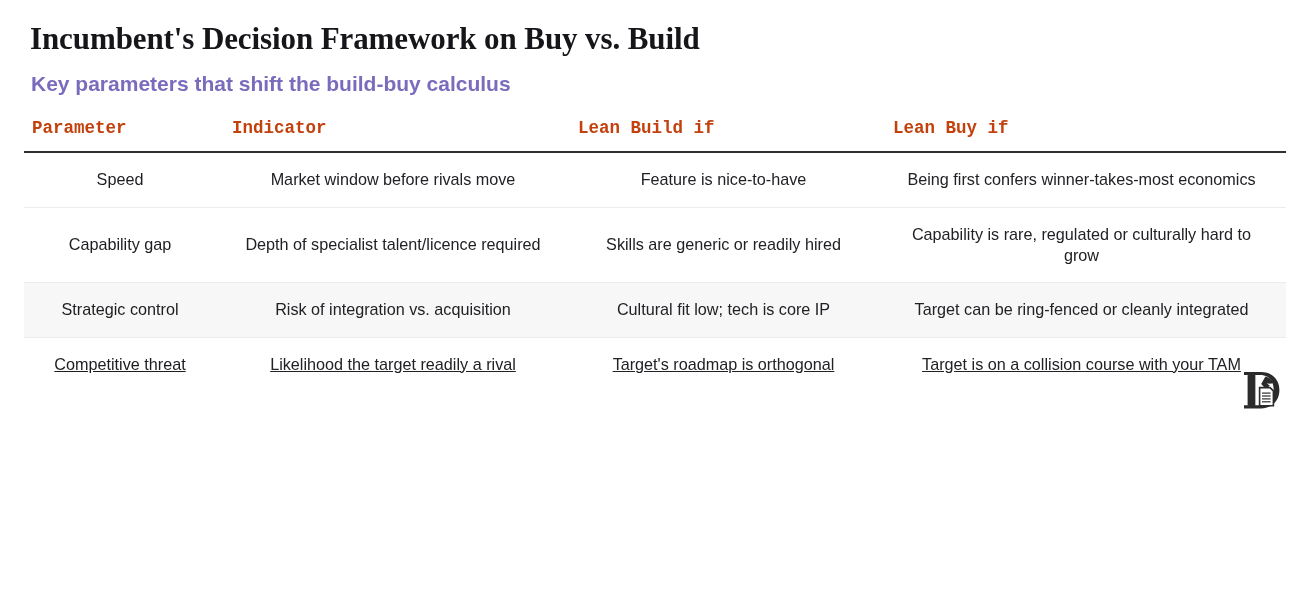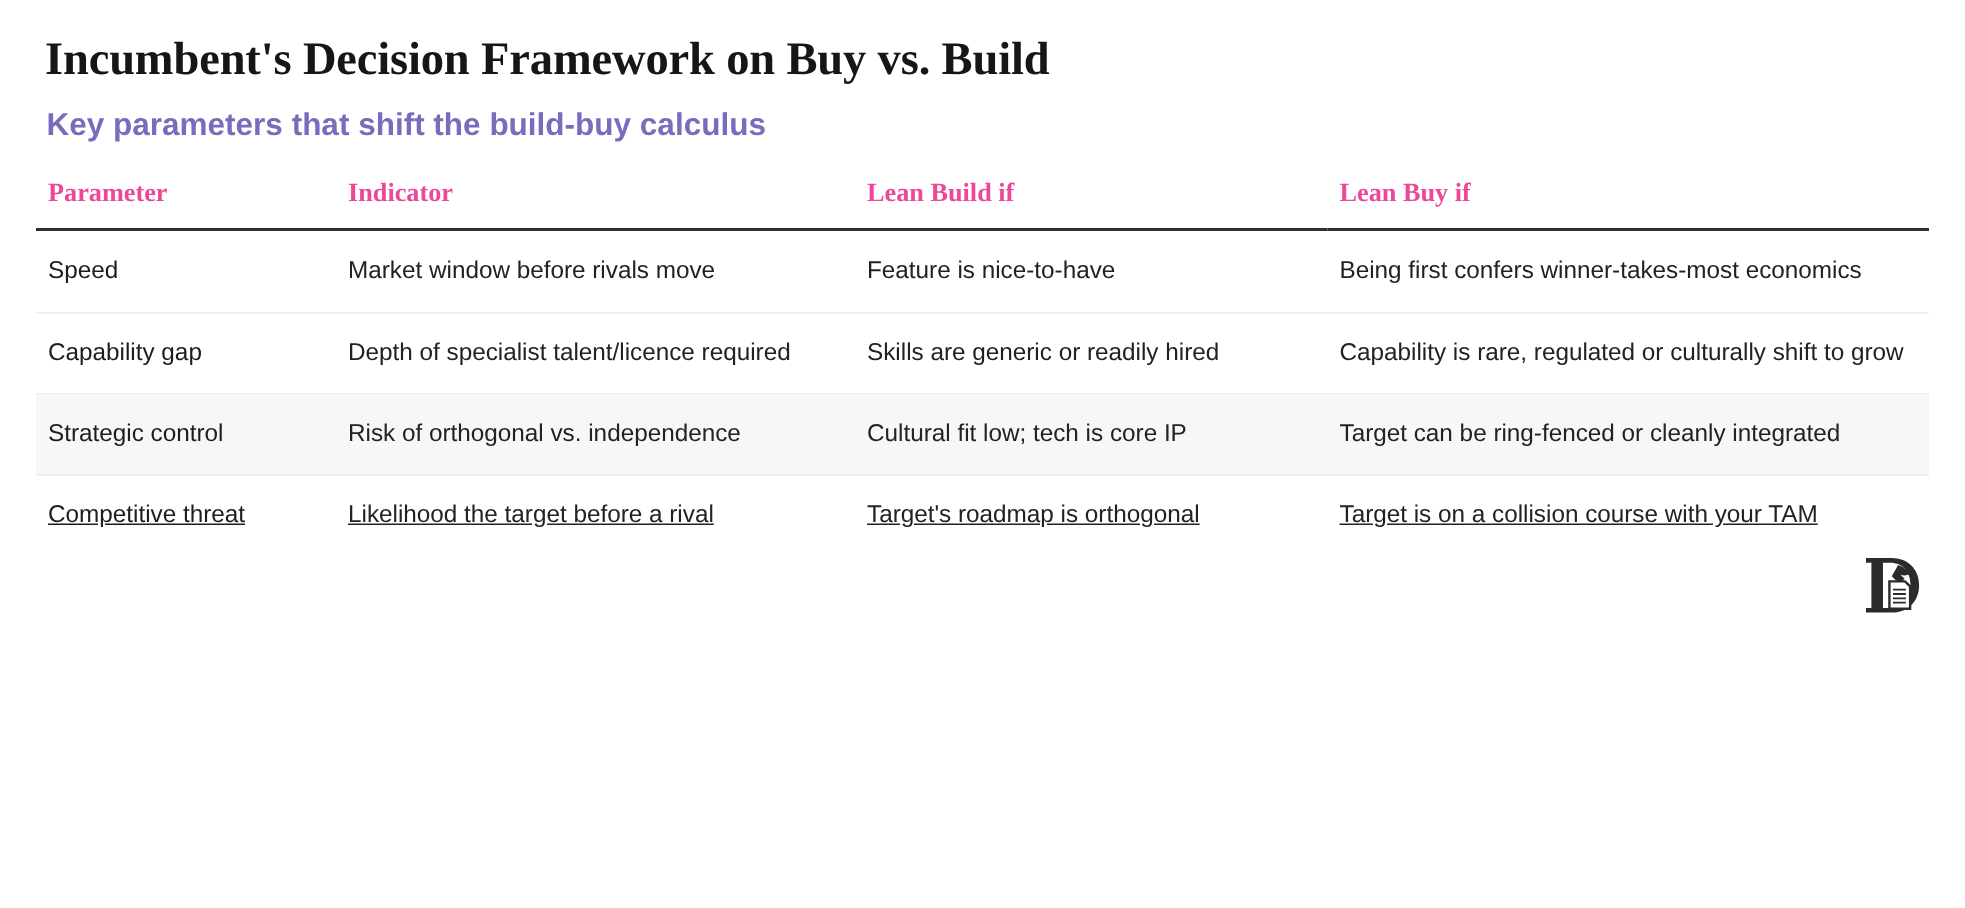--- a/index.html
+++ b/index.html
@@ -58,39 +58,40 @@
     width: 100%;
     table-layout: fixed;
   }
   table.matrix col.c0 { width: 200px; }
   table.matrix col.c1 { width: 346px; }
   table.matrix col.c2 { width: 315px; }
   table.matrix col.c3 { width: 401px; }
 
   table.matrix thead th {
     text-align: left;
-    font-family: Liberation Serif, serif;
+    font-family: Liberation Mono, monospace;
     font-weight: 700;
     font-size: 17.5px;
-    color: #ec4899;
+    color: #c2410c;
     padding: 0 14px 13px 8px;
     border-bottom: 2.5px solid #2f2f33;
     vertical-align: bottom;
     white-space: nowrap;
   }
 
   table.matrix tbody td {
     font-family: "Liberation Sans", sans-serif;
     font-weight: 400;
     font-size: 16.2px;
     line-height: 1.32;
     color: #222226;
     padding: 16px 16px 16px 8px;
     vertical-align: middle;
     border-bottom: 1px solid #ececec;
+    text-align: center;
   }
   table.matrix tbody tr.striped td {
     background: #f7f7f7;
   }
   table.matrix tbody tr:last-child td {
     border-bottom: none;
     text-decoration: underline;
   }
   table.matrix tbody td.param-cell {
     color: #1d1d21;
@@ -135,31 +136,31 @@
         <tr>
           <td class="param-cell">Speed</td>
           <td>Market window before rivals move</td>
           <td>Feature is nice-to-have</td>
           <td>Being first confers winner-takes-most economics</td>
         </tr>
         <tr>
           <td class="param-cell">Capability gap</td>
           <td>Depth of specialist talent/licence required</td>
           <td>Skills are generic or readily hired</td>
-          <td>Capability is rare, regulated or culturally shift to grow</td>
+          <td>Capability is rare, regulated or culturally hard to grow</td>
         </tr>
         <tr class="striped">
           <td class="param-cell">Strategic control</td>
-          <td>Risk of orthogonal vs. independence</td>
+          <td>Risk of integration vs. acquisition</td>
           <td>Cultural fit low; tech is core IP</td>
           <td>Target can be ring-fenced or cleanly integrated</td>
         </tr>
         <tr>
           <td class="param-cell">Competitive threat</td>
-          <td>Likelihood the target before a rival</td>
+          <td>Likelihood the target readily a rival</td>
           <td>Target's roadmap is orthogonal</td>
           <td>Target is on a collision course with your TAM</td>
         </tr>
       </tbody>
     </table>
   </div>
 
   <div class="logo-mark">
     <svg viewBox="0 0 46 50" width="46" height="50" aria-hidden="true">
       <g fill="#2b2b2b">

